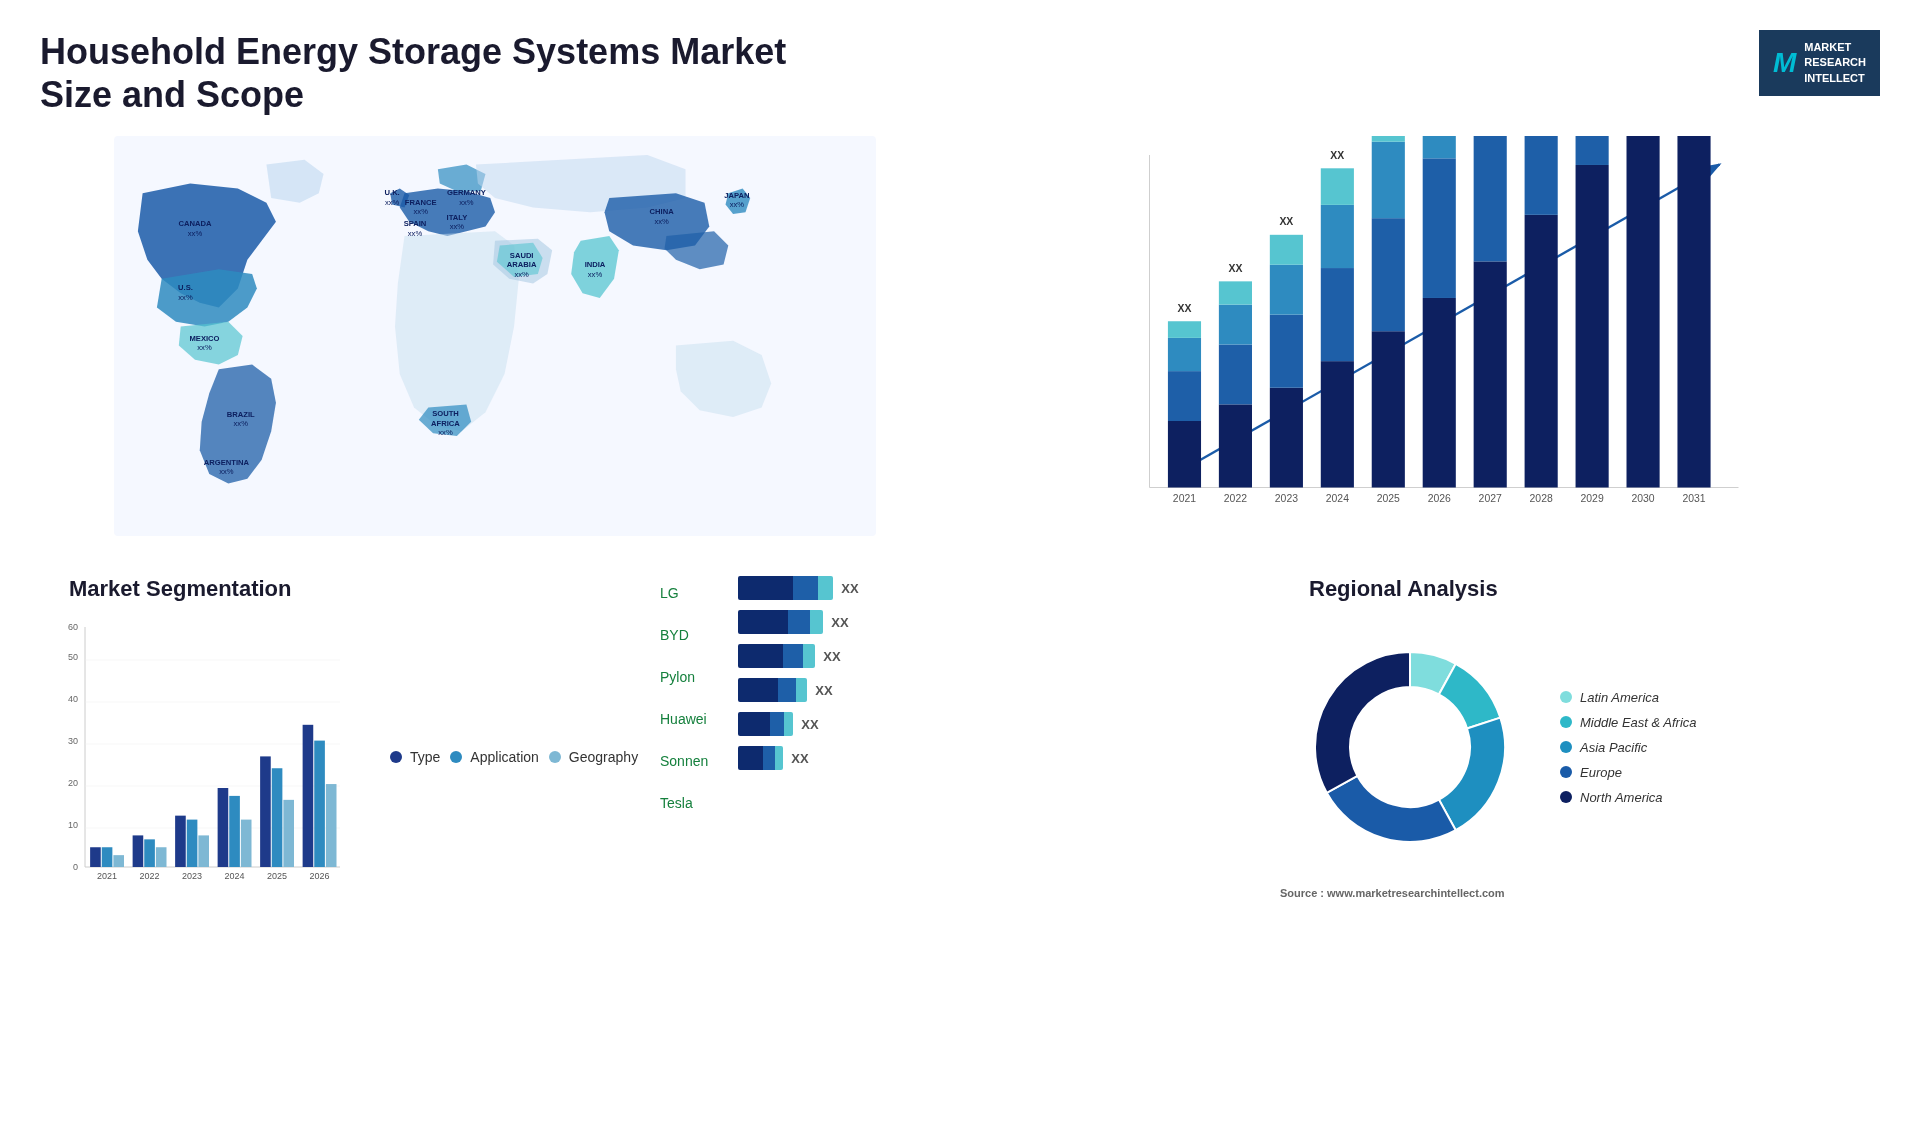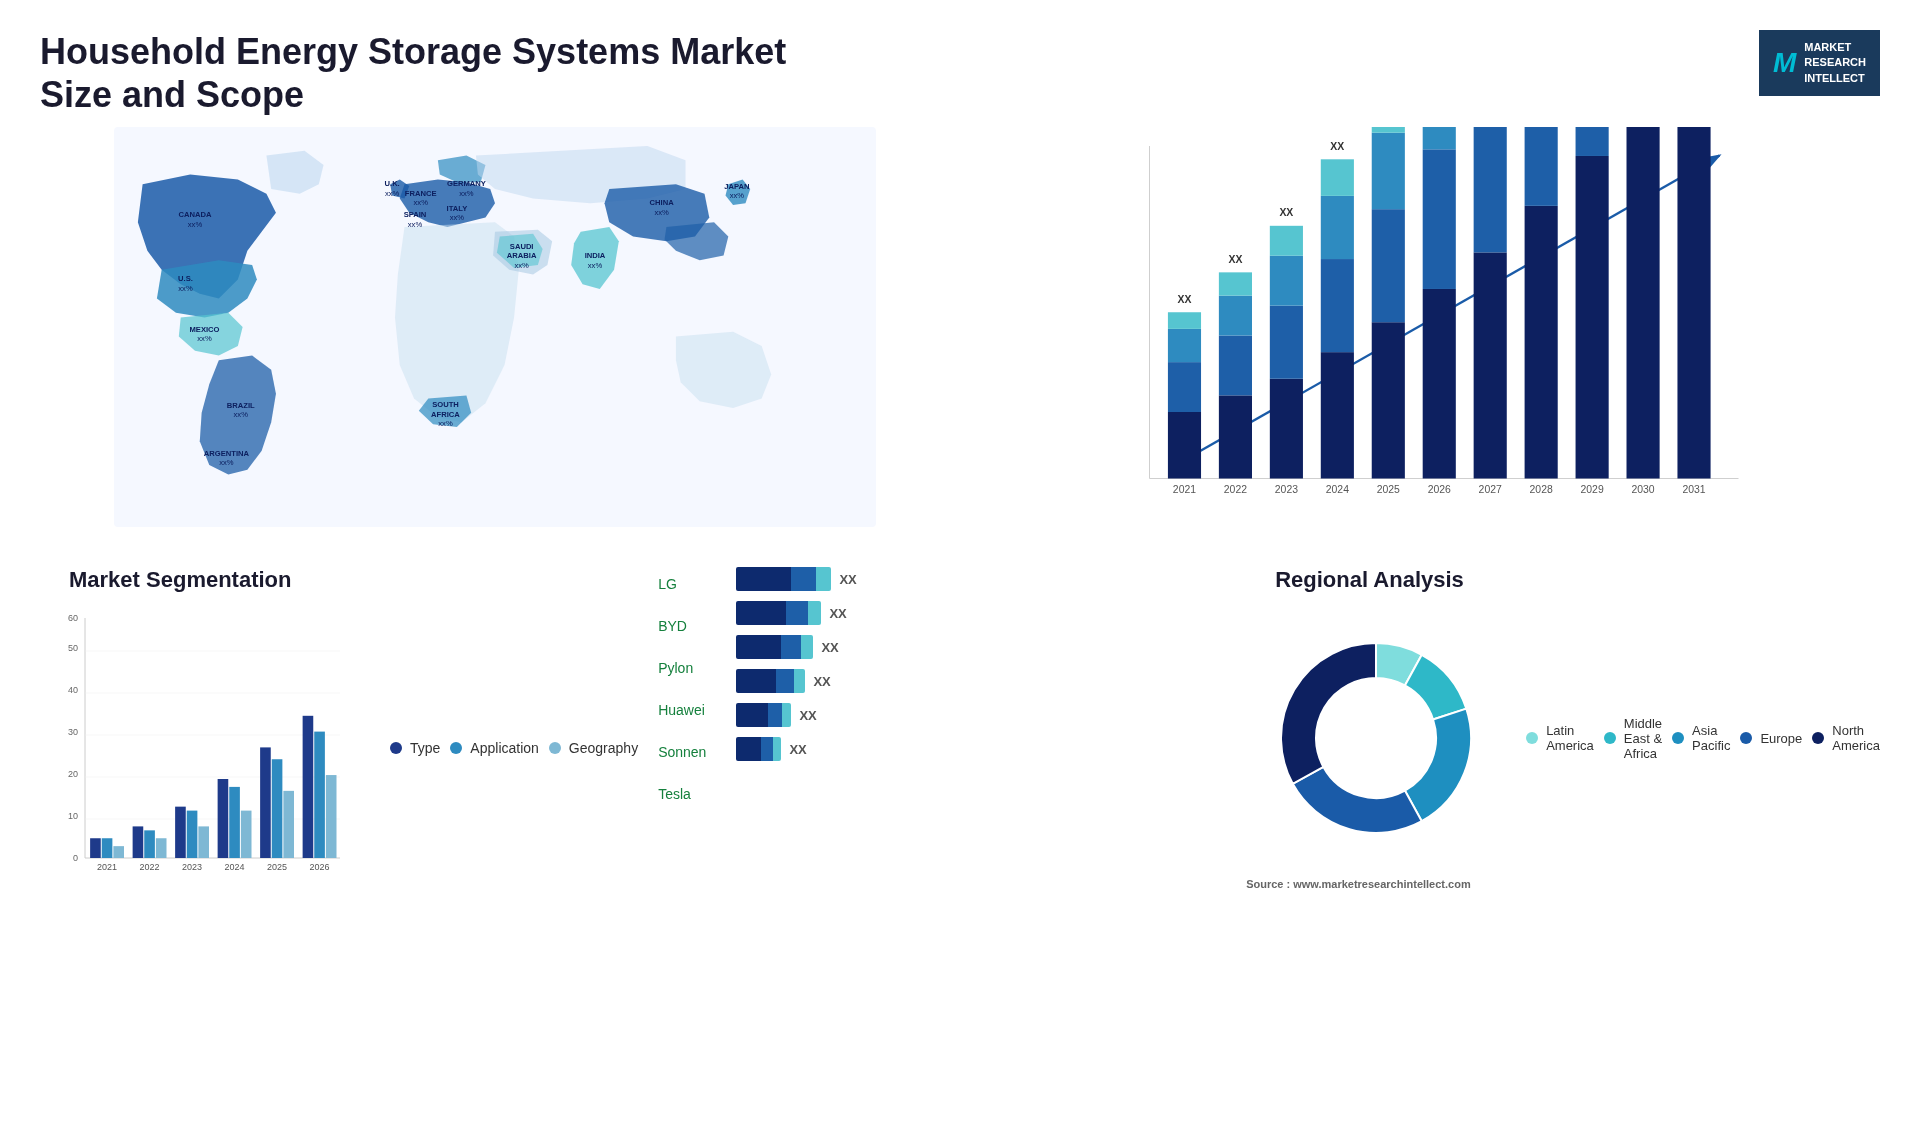--- a/index.html
+++ b/index.html
@@ -8,21 +8,21 @@
       background: #fff;
       width: 1920px;
       min-height: 1146px;
       padding: 30px 40px;
       color: #222;
     }
     .header {
       display: flex;
       justify-content: space-between;
       align-items: flex-start;
-      margin-bottom: 11px;
+      margin-bottom: 20px;
     }
     .main-title {
       font-size: 36px;
       font-weight: 600;
       color: #1a1a2e;
       max-width: 800px;
       line-height: 1.2;
     }
     .logo-area {
       display: flex;
@@ -184,22 +184,23 @@
       align-items: center;
       gap: 20px;
     }
     .donut-wrap {
       width: 260px;
       height: 260px;
       flex-shrink: 0;
     }
     .regional-legend {
       display: flex;
-      flex-direction: row;
+      flex-direction: column;
       gap: 10px;
+      font-style: italic;
     }
     .regional-legend-item {
       display: flex;
       align-items: center;
       gap: 8px;
       font-size: 13px;
       color: #333;
     }
     .regional-dot {
       width: 12px;

